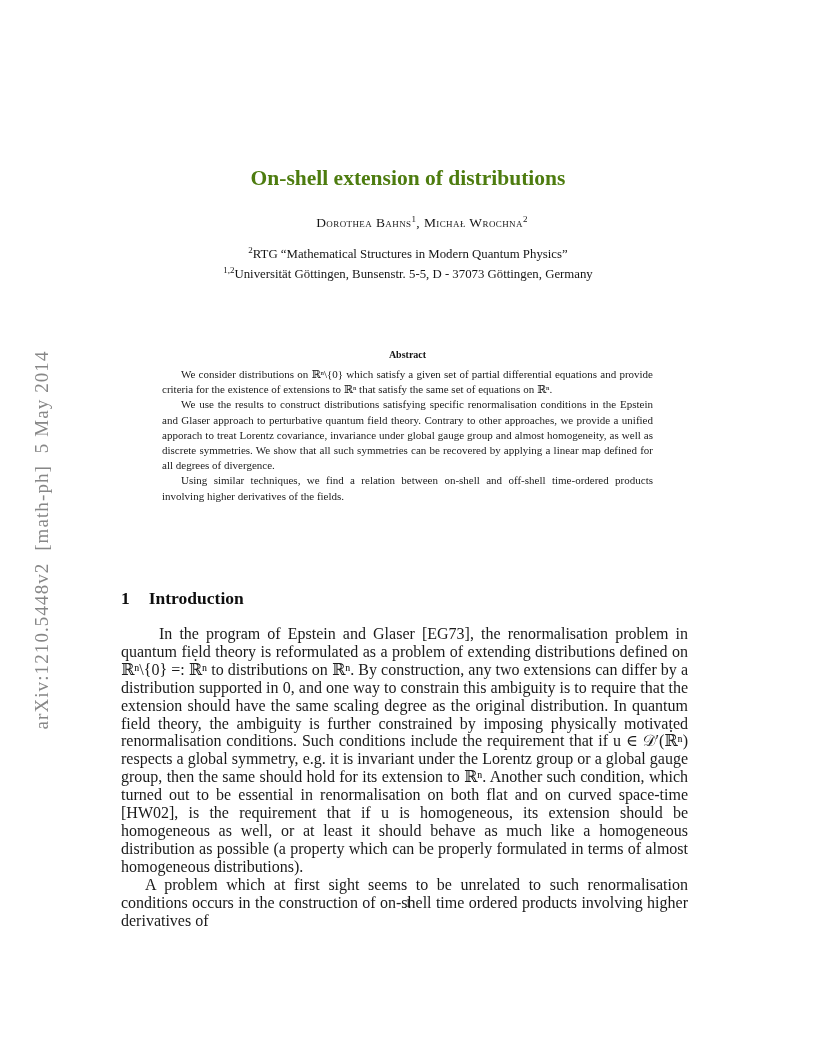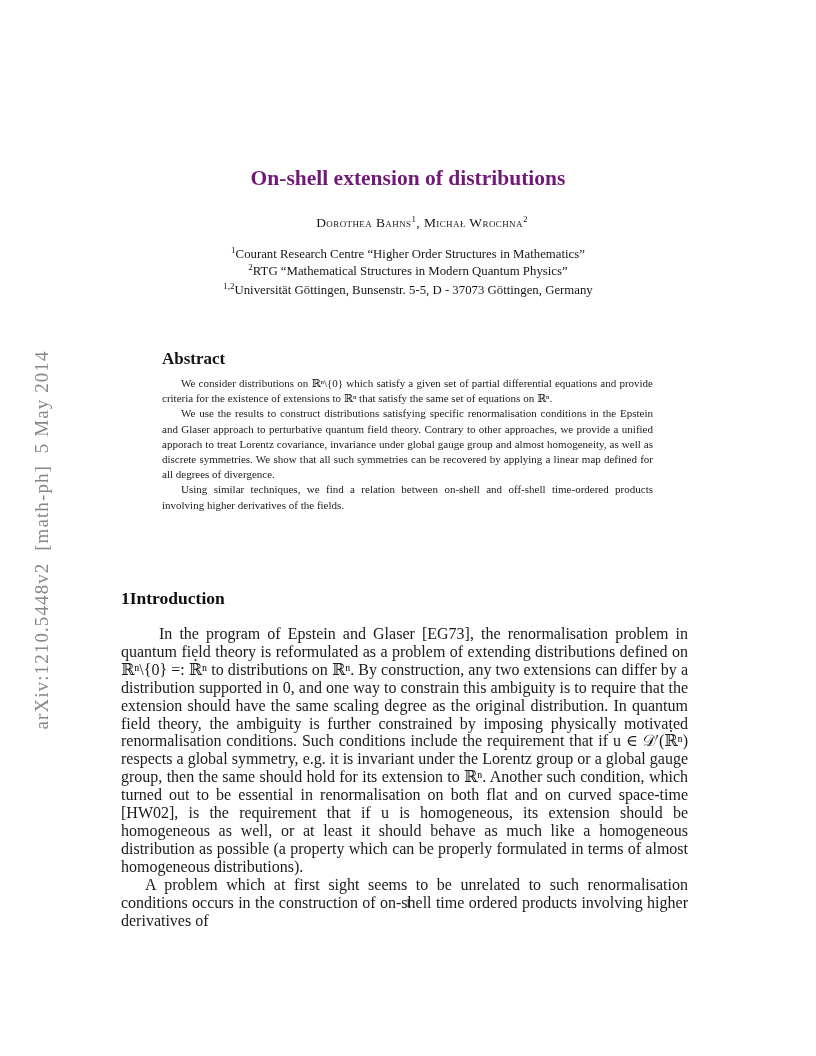--- a/index.html
+++ b/index.html
@@ -24,21 +24,21 @@
     letter-spacing: 1.1px;
     font-family: "Liberation Serif", "DejaVu Serif", serif;
   }
   .paper-title {
     position: absolute;
     top: 166px;
     left: 0;
     width: 100%;
     text-align: center;
     font-size: 21.5px;
-    color: #701a75;
+    color: #4d7c0f;
   }
   .authors-line {
     position: absolute;
     top: 215px;
     left: 0;
     width: 100%;
     text-align: center;
     font-size: 13.5px;
     font-variant: small-caps;
     letter-spacing: 0.4px;
@@ -73,41 +73,42 @@
     font-size: 12px;
     letter-spacing: 0.2px;
   }
   .abstract-block {
     position: absolute;
     top: 349px;
     left: 162px;
     width: 491px;
   }
   .abstract-heading {
+    text-align: center;
     font-weight: bold;
-    font-size: 17px;
+    font-size: 10px;
     margin-bottom: 7px;
   }
   .abstract-paragraph {
     font-size: 11px;
     line-height: 15.2px;
     text-align: justify;
     text-indent: 19px;
     color: #1a1a1a;
   }
   .section-heading {
     position: absolute;
     top: 588px;
     left: 121px;
     font-size: 17.5px;
     font-weight: bold;
     color: #0f0f0f;
   }
   .section-number { display: inline-block; }
-  .section-title { display: inline-block; }
+  .section-title { display: inline-block; margin-left: 19px; }
   .intro-body {
     position: absolute;
     top: 625px;
     left: 121px;
     width: 567px;
   }
   .body-paragraph {
     font-size: 16px;
     line-height: 17.9px;
     text-align: justify;
@@ -132,21 +133,20 @@
 
   <div class="arxiv-watermark">arXiv:1210.5448v2  [math-ph]  5 May 2014</div>
 
   <h1 class="paper-title">On-shell extension of distributions</h1>
 
   <div class="authors-line">
     <span>Dorothea Bahns</span><sup>1</sup><span>, </span><span>Michał Wrochna</span><sup>2</sup>
   </div>
 
   <div class="affiliations">
-    <div class="affiliation-line"><sup>1</sup><span>Courant Research Centre “Higher Order Structures in Mathematics”</span></div>
     <div class="affiliation-line"><sup>2</sup><span>RTG “Mathematical Structures in Modern Quantum Physics”</span></div>
     <div class="affiliation-line uni"><sup>1,2</sup><span>Universität Göttingen, Bunsenstr. 5-5, D - 37073 Göttingen, Germany</span></div>
   </div>
 
 
   <div class="abstract-block">
     <div class="abstract-heading">Abstract</div>
     <p class="abstract-paragraph">We consider distributions on ℝⁿ\{0} which satisfy a given set of partial differential equations and provide criteria for the existence of extensions to ℝⁿ that satisfy the same set of equations on ℝⁿ.</p>
     <p class="abstract-paragraph">We use the results to construct distributions satisfying specific renormalisation conditions in the Epstein and Glaser approach to perturbative quantum field theory. Contrary to other approaches, we provide a unified apporach to treat Lorentz covariance, invariance under global gauge group and almost homogeneity, as well as discrete symmetries. We show that all such symmetries can be recovered by applying a linear map defined for all degrees of divergence.</p>
     <p class="abstract-paragraph">Using similar techniques, we find a relation between on-shell and off-shell time-ordered products involving higher derivatives of the fields.</p>

